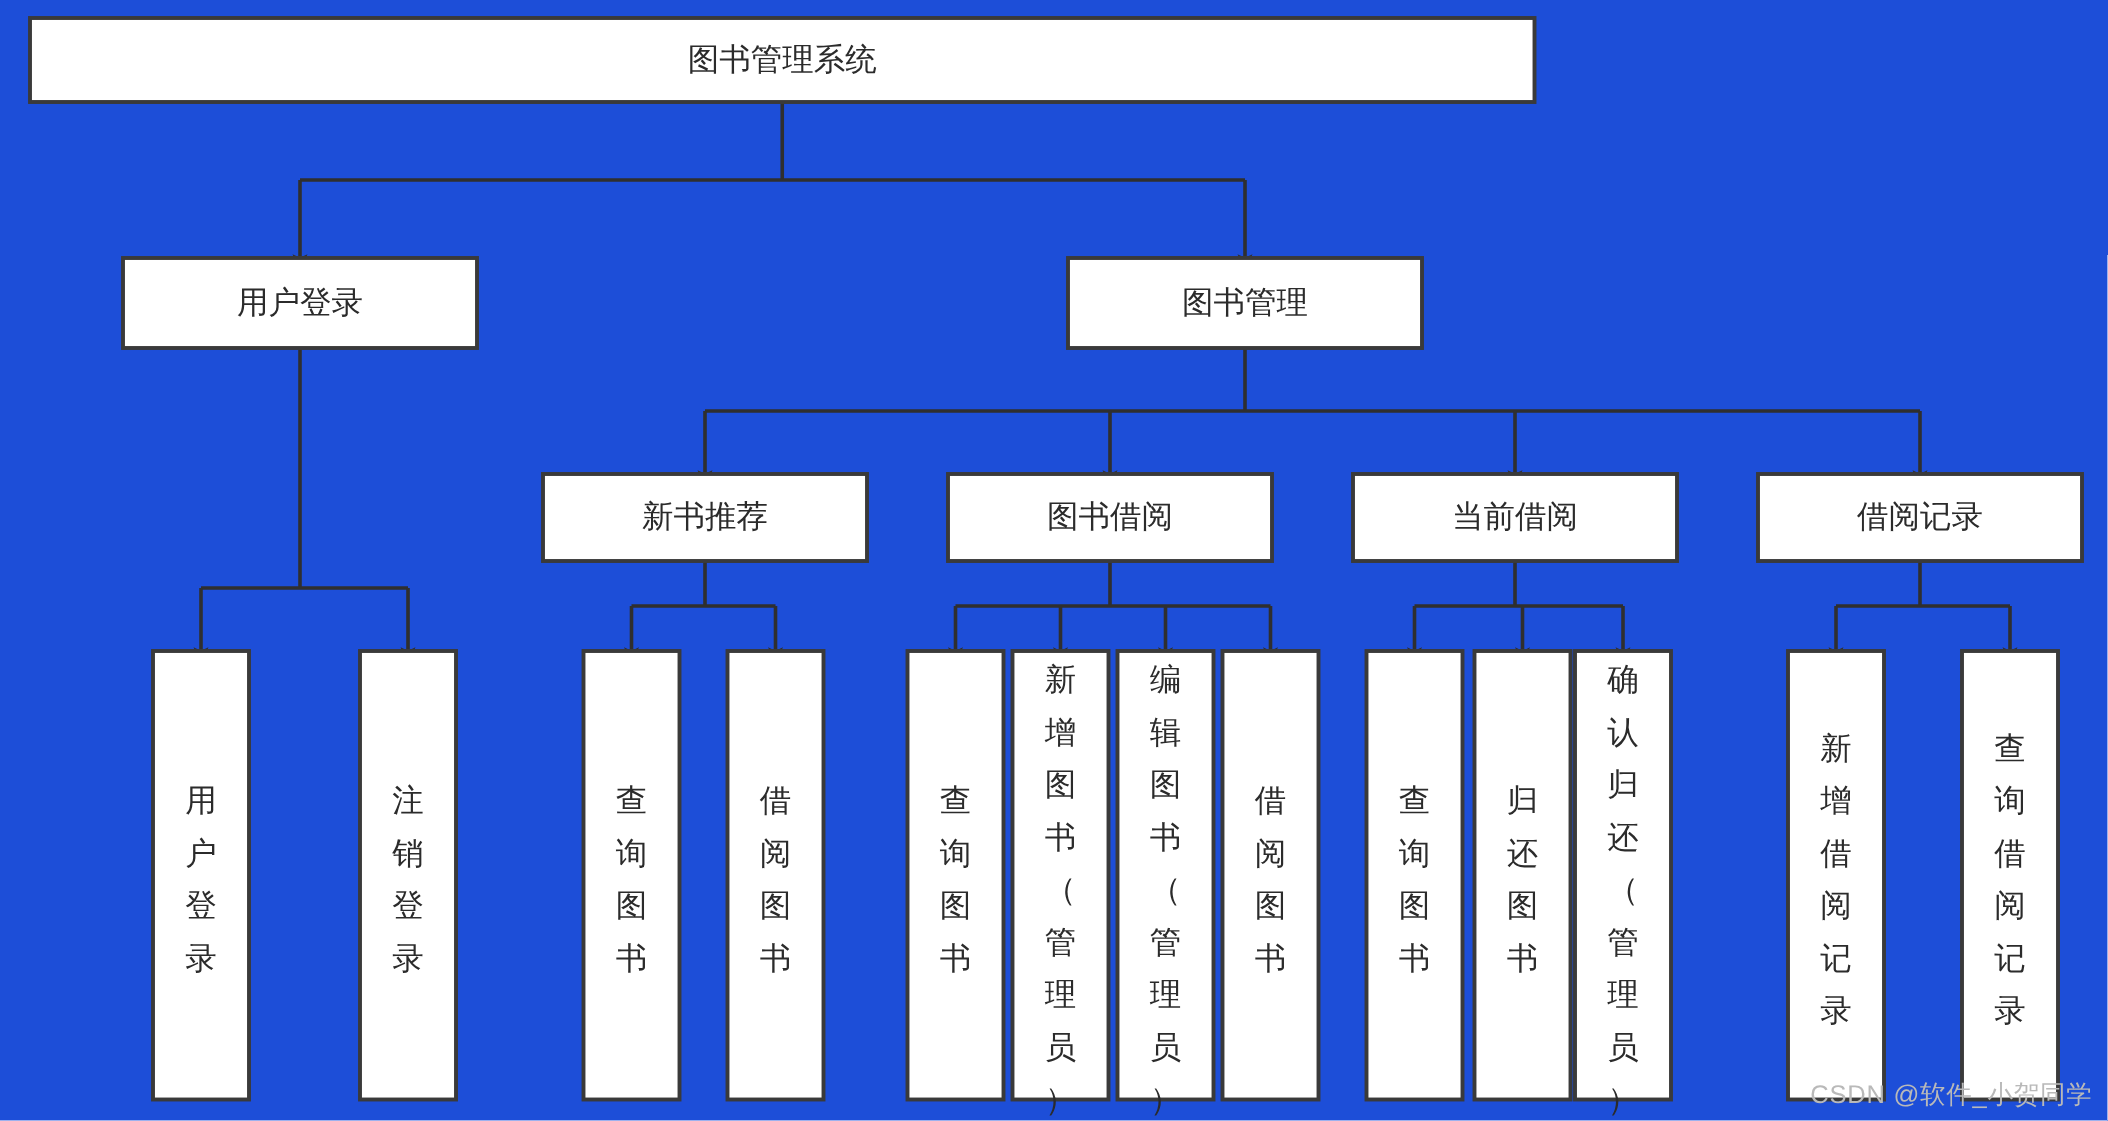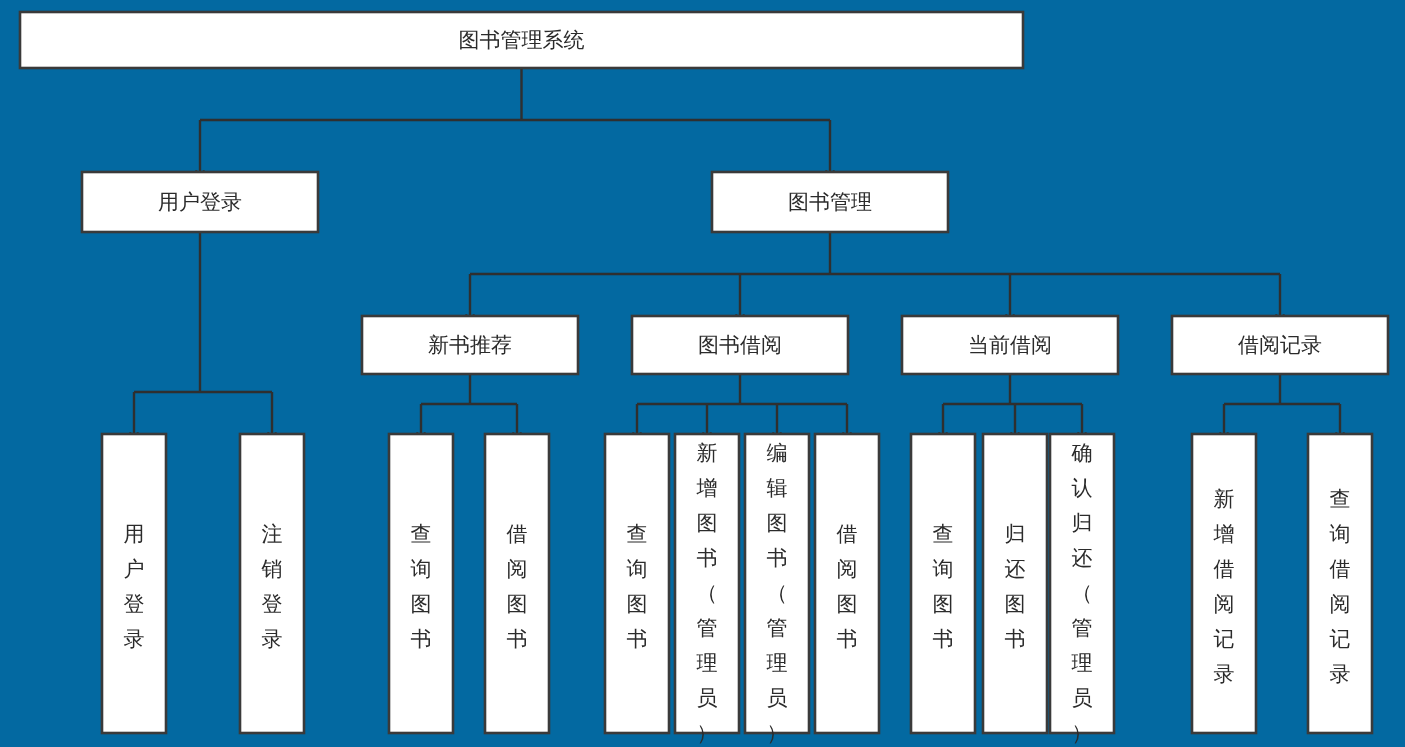--- a/index.html
+++ b/index.html
@@ -8,21 +8,21 @@
     padding: 0;
     background: #ffffff;
   }
   body {
     font-family: "Liberation Sans", "DejaVu Sans", sans-serif;
   }
   #diagram-root {
     position: relative;
     width: 1405px;
     height: 747px;
-    background: #0369a1;
+    background: #1d4ed8;
     overflow: hidden;
   }
   svg.flowchart {
     position: absolute;
     left: 0;
     top: 0;
     width: 1405px;
     height: 747px;
     display: block;
   }
@@ -185,13 +185,14 @@
         <g>
           <rect x="1192" y="434" width="64" height="299" class="node-box" rx="0" ry="0"></rect>
           <text class="node-label-vertical" x="1224" y="505.8"><tspan x="1224" dy="0">新</tspan><tspan x="1224" dy="35">增</tspan><tspan x="1224" dy="35">借</tspan><tspan x="1224" dy="35">阅</tspan><tspan x="1224" dy="35">记</tspan><tspan x="1224" dy="35">录</tspan></text>
         </g>
         <g>
           <rect x="1308" y="434" width="64" height="299" class="node-box" rx="0" ry="0"></rect>
           <text class="node-label-vertical" x="1340" y="505.8"><tspan x="1340" dy="0">查</tspan><tspan x="1340" dy="35">询</tspan><tspan x="1340" dy="35">借</tspan><tspan x="1340" dy="35">阅</tspan><tspan x="1340" dy="35">记</tspan><tspan x="1340" dy="35">录</tspan></text>
         </g>
       </g>
   </svg>
+  <div class="watermark-text">CSDN @软件_小贺同学</div>
 </div>
 
 </body></html>

